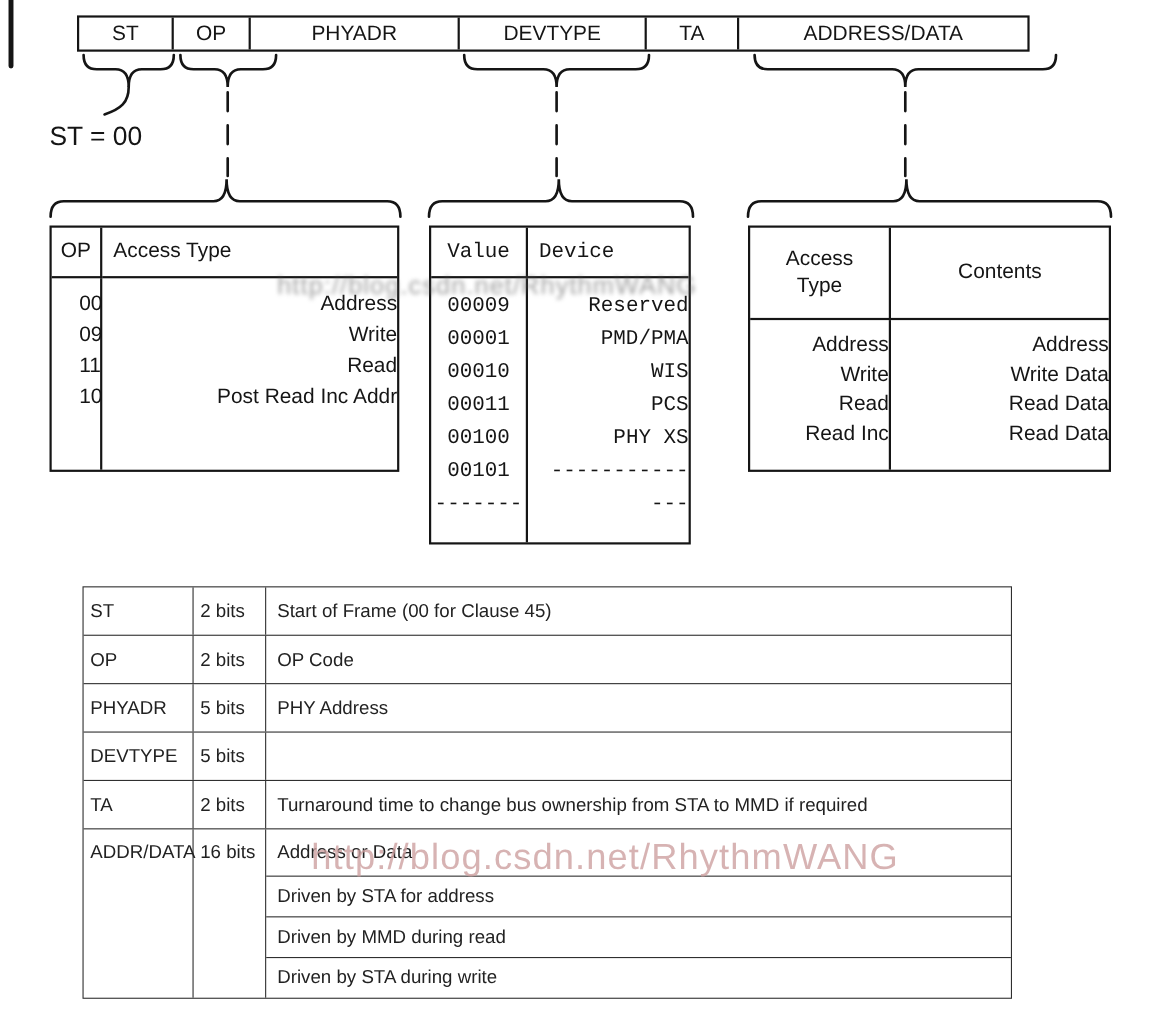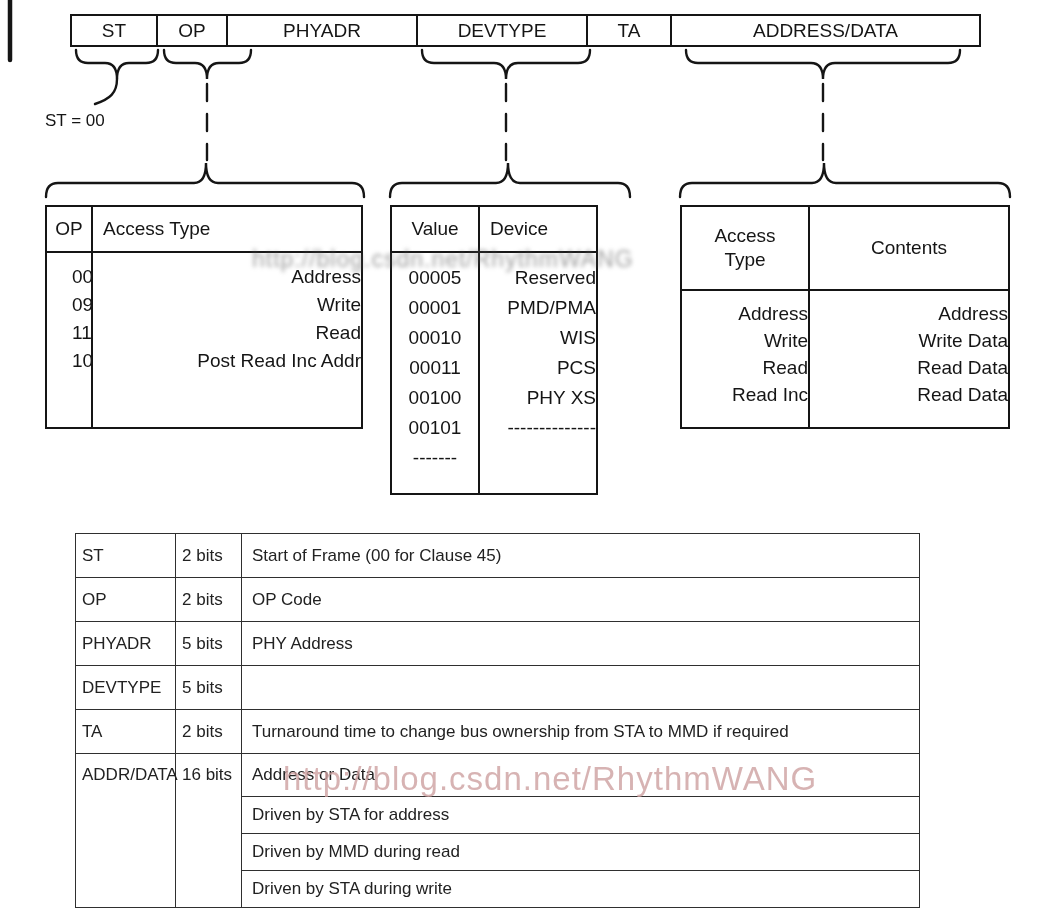--- a/index.html
+++ b/index.html
@@ -15,39 +15,39 @@
   .frame-bar {
     position: absolute; left: 70px; top: 14px; height: 33px;
     display: flex; border: 2.5px solid #151515; background: #fff;
   }
   .frame-cell {
     display: flex; align-items: center; justify-content: center;
     font-size: 19px; border-right: 2.5px solid #151515; white-space: nowrap;
   }
   .frame-cell:last-child { border-right: none; }
   .w-st { width: 86px; } .w-op { width: 70px; } .w-phyadr { width: 190px; }
-  .w-devtype { width: 170px; } .w-ta { width: 84px; } .w-ad { width: 307px; border-radius: 10px; }
-
-  .st-note { position: absolute; left: 45px; top: 111px; font-size: 17px; }
+  .w-devtype { width: 170px; } .w-ta { width: 84px; } .w-ad { width: 262px; border-radius: 10px; }
+
+  .st-note { position: absolute; left: 45px; top: 111px; font-size: 24px; }
 
   
   .tbl { position: absolute; border: 2.5px solid #151515; display: grid; background: transparent; }
   .h-cell { border-bottom: 2.5px solid #151515; display: flex; align-items: center; font-size: 19px; }
   .center { justify-content: center; text-align: center; }
   .col-sep { border-right: 2.5px solid #151515; }
   .b-cell { font-size: 19px; text-align: right; }
   .pad-l { padding-left: 10px; }
 
   #op-table { left: 45px; top: 205px; width: 318px; height: 224px;
     grid-template-columns: 46px 1fr; grid-template-rows: 46px 1fr; }
   #op-table .b-cell { padding-top: 10px; line-height: 28px; margin-left: 25px; }
   #op-table .codes { text-align: center; }
 
-  #val-table { left: 390px; top: 205px; width: 208px; height: 290px;
-    grid-template-columns: 88px 1fr; grid-template-rows: 46px 1fr; }
+  #val-table { left: 390px; top: 205px; width: 238px; height: 290px;
+    grid-template-columns: 88px 1fr; grid-template-rows: 46px 1fr; font-family: Liberation Mono, monospace; }
   #val-table .b-cell { padding-top: 10px; line-height: 30px; }
   #val-table .codes { text-align: center; }
 
   #acc-table { left: 680px; top: 205px; width: 330px; height: 224px;
     grid-template-columns: 128px 1fr; grid-template-rows: 84px 1fr; }
   #acc-table .b-cell { padding-top: 9px; line-height: 27px; }
   .wrap-head { width: 72px; margin: 0 auto; text-align: center; line-height: 24px; }
 
   
   #field-table {
@@ -126,21 +126,21 @@
       <div>Write</div>
       <div>Read</div>
       <div>Post Read Inc Addr</div>
     </div>
   </div>
 
   <div class="tbl" id="val-table">
     <div class="h-cell col-sep center">Value</div>
     <div class="h-cell pad-l">Device</div>
     <div class="b-cell col-sep codes">
-      <div>00005</div>
+      <div>00009</div>
       <div>00001</div>
       <div>00010</div>
       <div>00011</div>
       <div>00100</div>
       <div>00101</div>
       <div>-------</div>
     </div>
     <div class="b-cell pad-l">
       <div>Reserved</div>
       <div>PMD/PMA</div>

